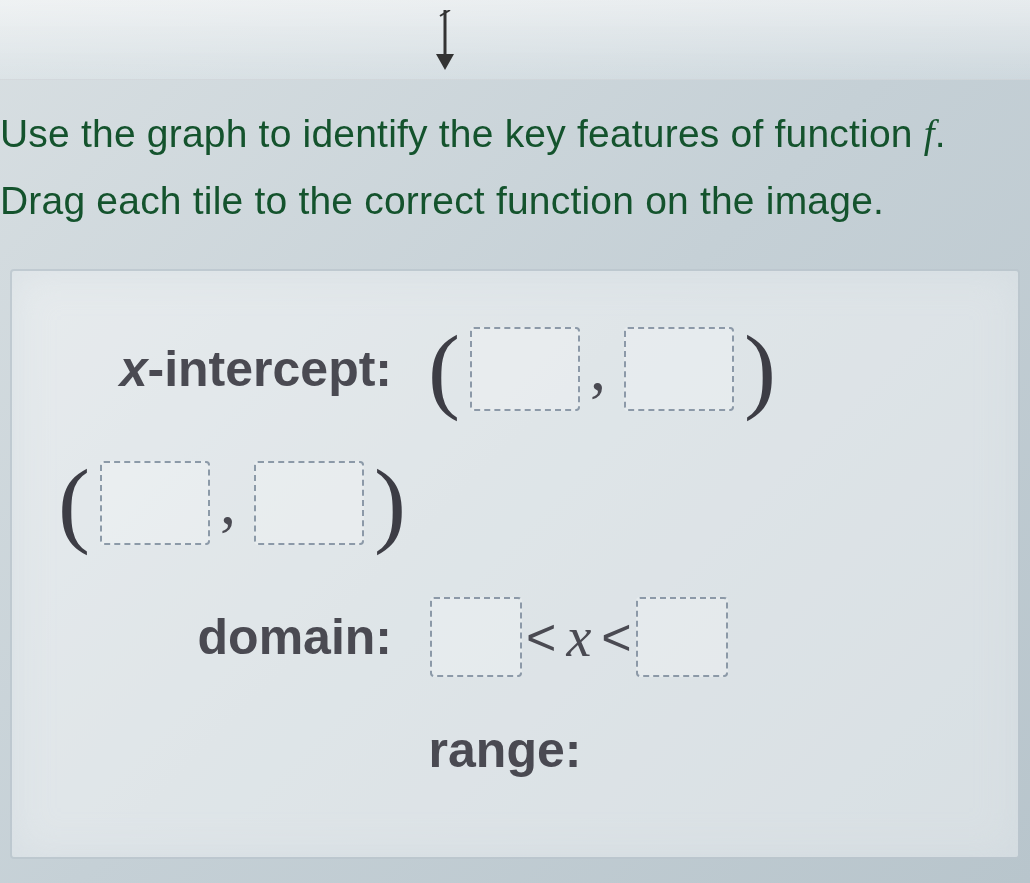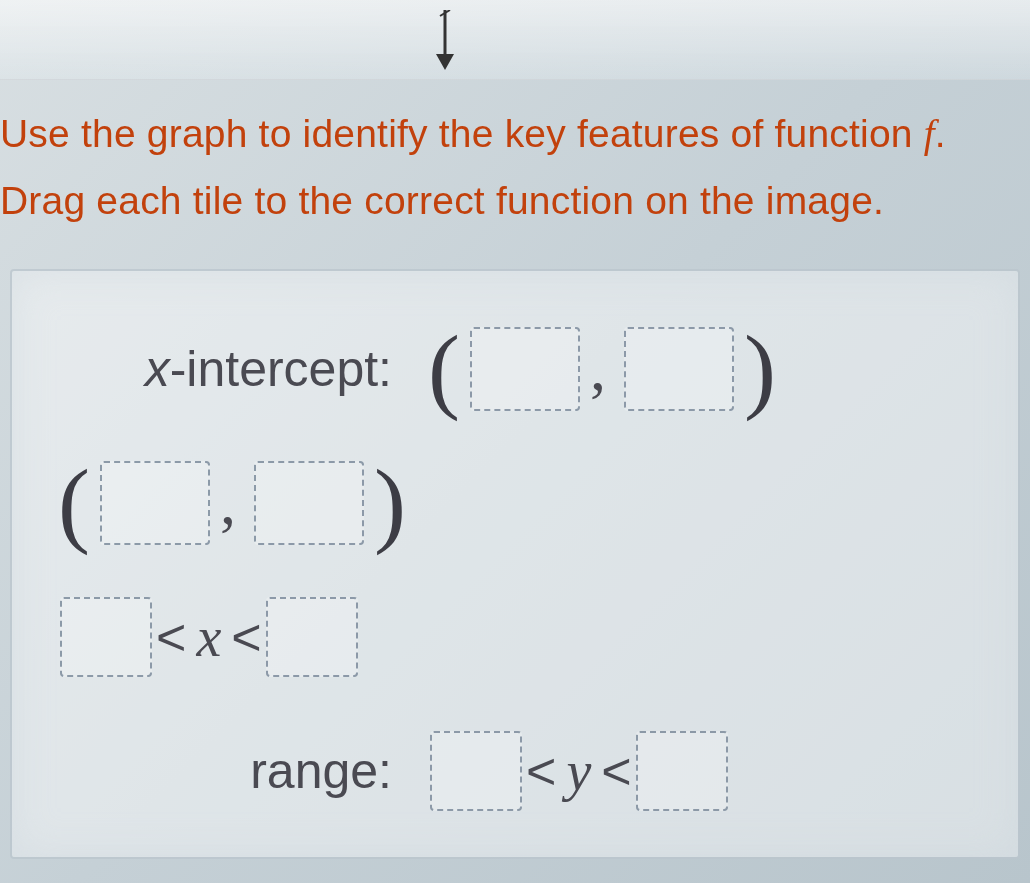--- a/index.html
+++ b/index.html
@@ -20,21 +20,21 @@
   .arrow-down {
     position: absolute;
     left: 430px;
     top: 10px;
     width: 30px;
     height: 60px;
   }
   .arrow-down svg { width: 100%; height: 100%; }
   .instructions {
     padding: 20px 0 10px 0;
-    color: #c2410c;
+    color: #14532d;
   }
   .instruction-line {
     font-size: 39px;
     margin: 8px 0 14px 0;
     line-height: 1.35;
     letter-spacing: 0.2px;
   }
   .function-f { font-style: italic; font-family: "Times New Roman", serif; }
   .panel {
     margin: 18px 10px 0 10px;
@@ -49,20 +49,21 @@
     align-items: center;
     margin: 18px 0 34px 0;
     height: 100px;
   }
   .label-col {
     flex: 0 0 370px;
     text-align: right;
     font-size: 50px;
     color: #4a4a52;
     padding-right: 30px;
+    font-weight: bold;
   }
   .x-var { font-style: italic; }
   .value-col {
     flex: 1;
     display: flex;
     align-items: center;
     font-size: 64px;
     color: #4a4a52;
     font-family: "Times New Roman", serif;
   }
@@ -142,30 +143,31 @@
     <div class="value-col">
       <span class="paren">(</span>
       <span class="slot"></span>
       <span class="comma">,</span>
       <span class="slot"></span>
       <span class="paren">)</span>
     </div>
   </div>
 
   <div class="row">
+    <div class="label-col">domain:</div>
     <div class="value-col ineq">
       <span class="slot-sm"></span>
       <span>&lt;</span>
       <span class="var">x</span>
       <span>&lt;</span>
       <span class="slot-sm"></span>
     </div>
   </div>
 
-  <div class="row" style="margin-bottom:6px;">
+  <div class="row" style="margin-bottom:6px;flex-direction:column;">
     <div class="label-col">range:</div>
     <div class="value-col ineq">
       <span class="slot-sm"></span>
       <span>&lt;</span>
       <span class="var">y</span>
       <span>&lt;</span>
       <span class="slot-sm"></span>
     </div>
   </div>
 

